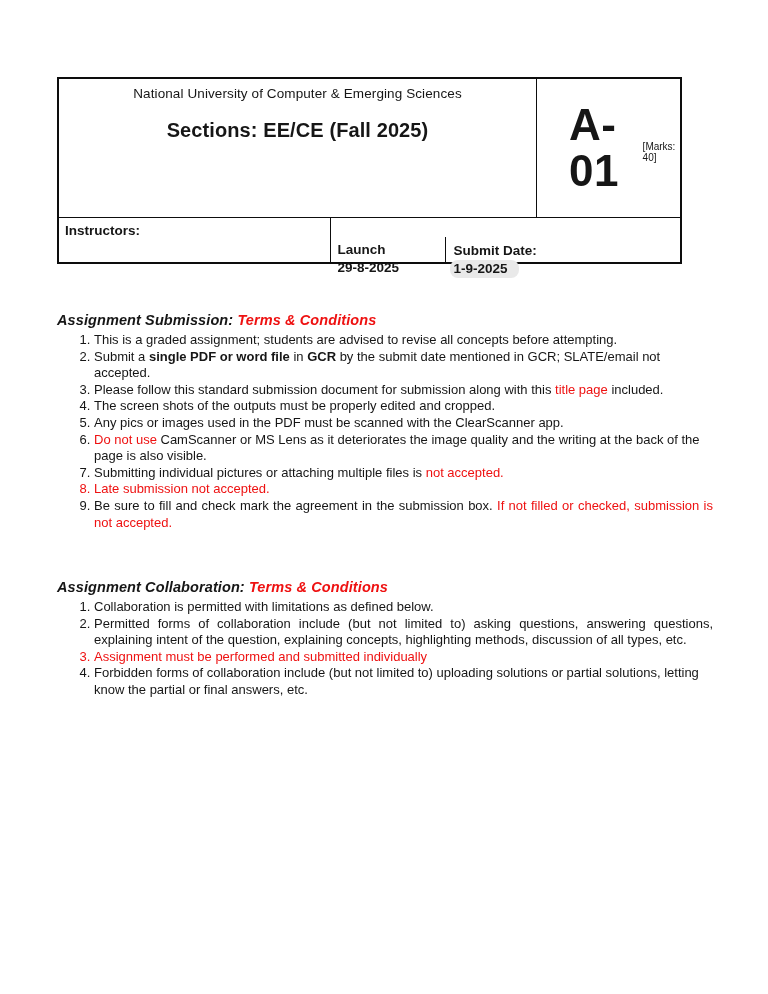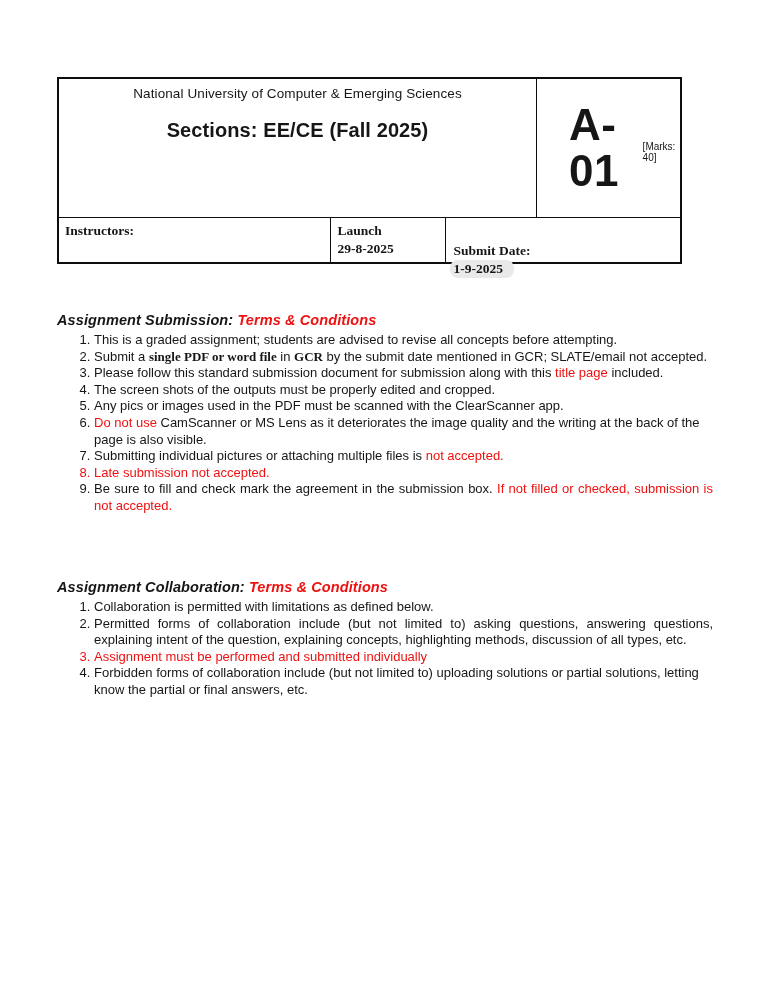--- a/index.html
+++ b/index.html
@@ -34,23 +34,23 @@
   .course-title{
     margin-top:15px;text-align:center;font-weight:bold;
     font-size:20px;line-height:26px;letter-spacing:0.1px;
   }
   .code-big{font-weight:bold;font-size:44px;line-height:46px;letter-spacing:0.5px;}
   .marks{font-size:10px;margin-top:7px;}
   .ht-row2{display:flex;height:44px;}
   .ht-row2 > div{padding:4px 6px 0 7px;font-size:13.5px;line-height:18px;}
   .cell-instructors{width:271.5px;border-right:1.5px solid var(--border);padding-left:6px !important;}
   .cell-lectures{width:92px;border-right:1.5px solid var(--border);}
-  .cell-launch{width:115px;border-right:1.5px solid var(--border);}
+  .cell-launch{width:115px;border-right:1.5px solid var(--border);margin-top:19px;}
   .cell-submit{flex:1;padding-left:8px !important;margin-top:20px;}
-  .b{font-weight:bold;font-family:Liberation Serif, serif;}
+  .b{font-weight:bold;}
   .hl{
     background:var(--hl);border-radius:8px;
     padding:1px 11px 2px 4px;margin-left:-4px;
   }
 
   
   .section{position:absolute;left:57px;width:656px;}
   .section-submission{top:311px;}
   .section-collab{top:565px;margin-top:13px;}
   .section-heading{font-size:14.5px;font-weight:bold;line-height:18px;letter-spacing:0.1px;font-style:italic;}

